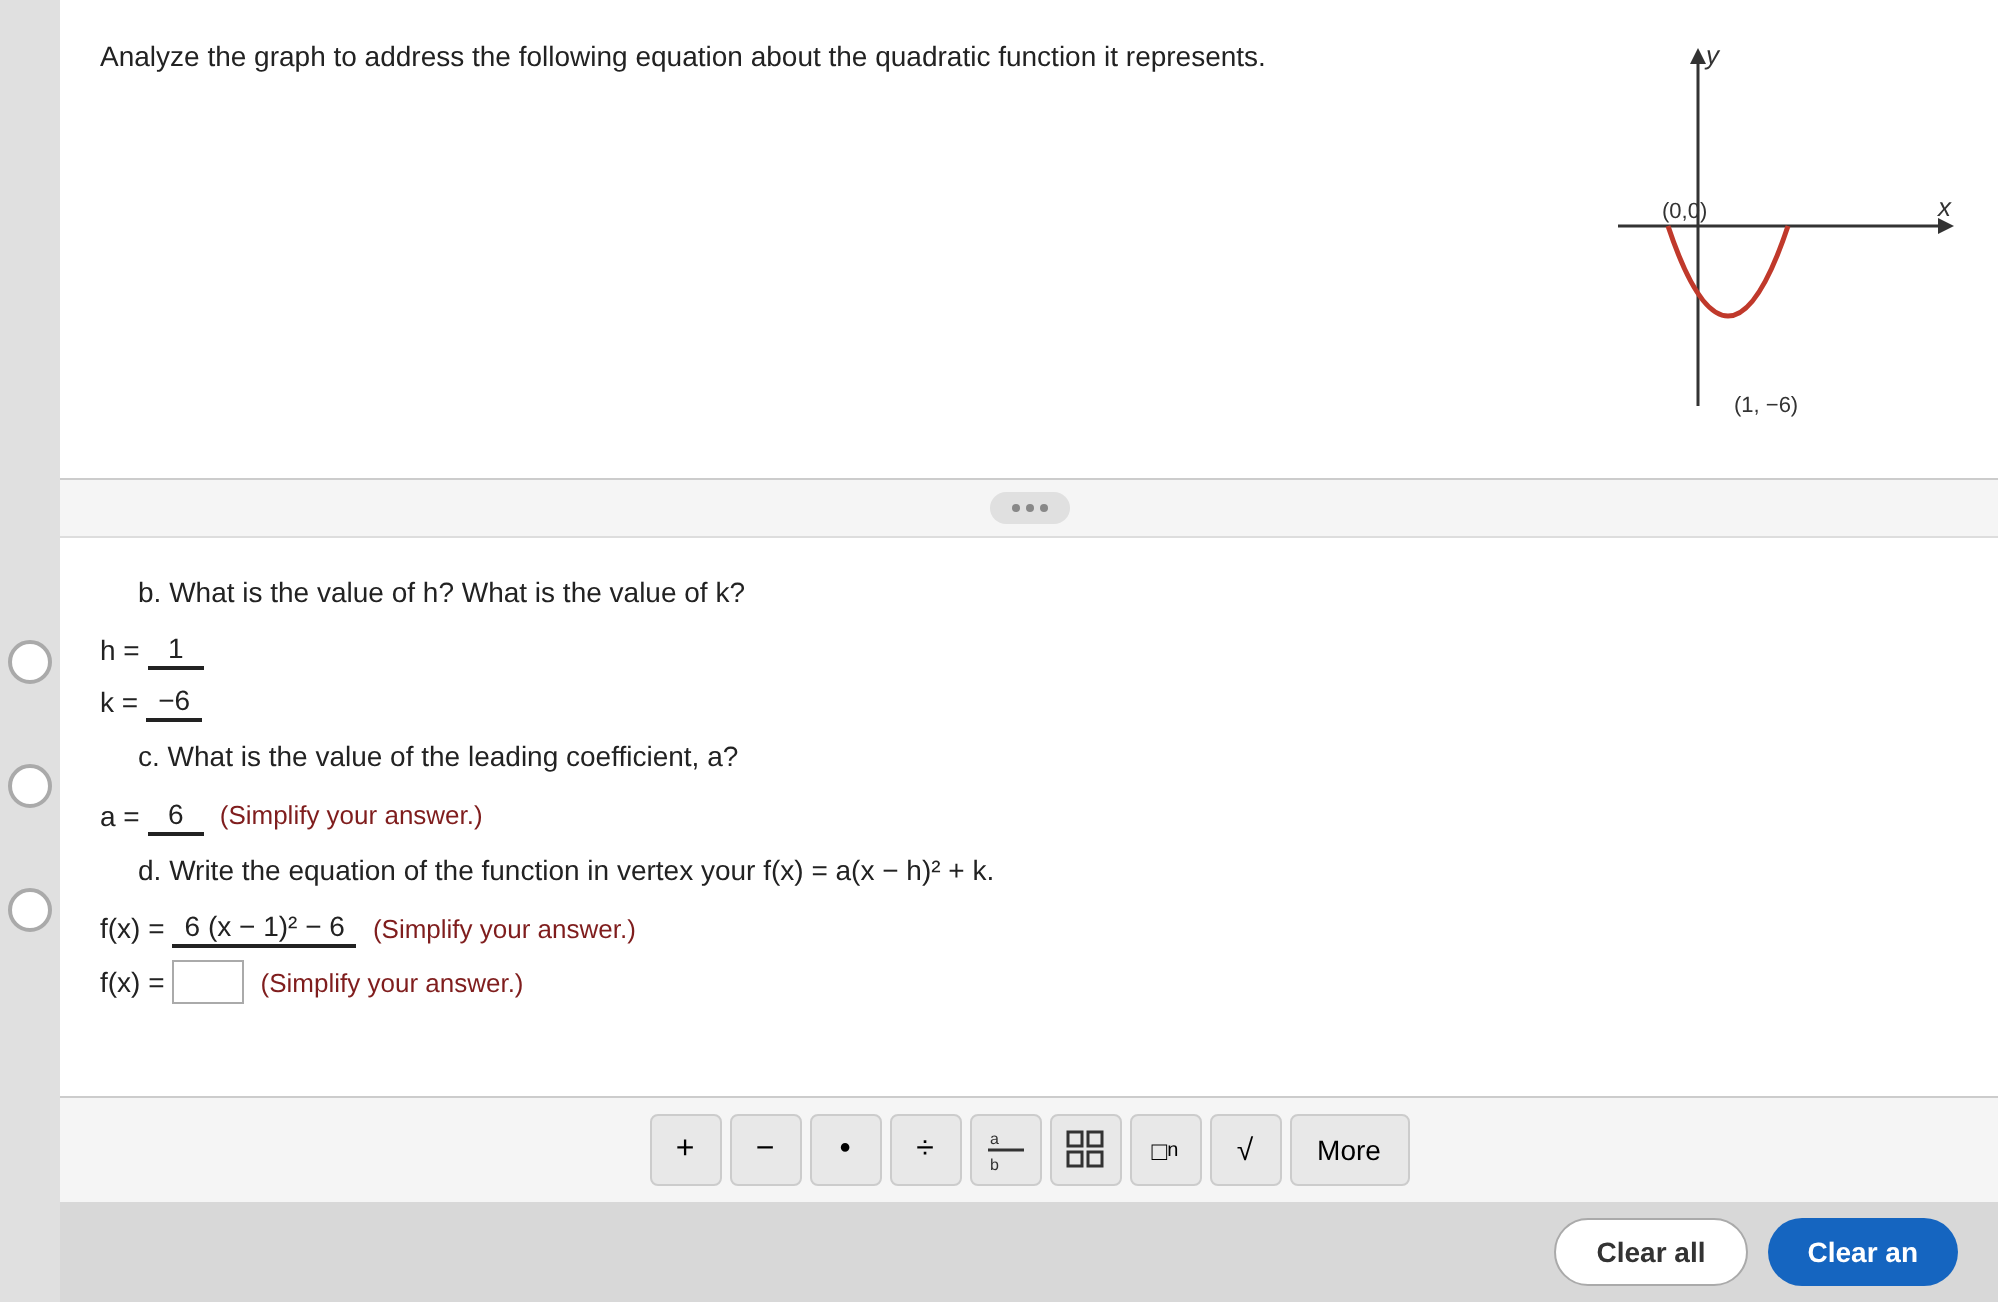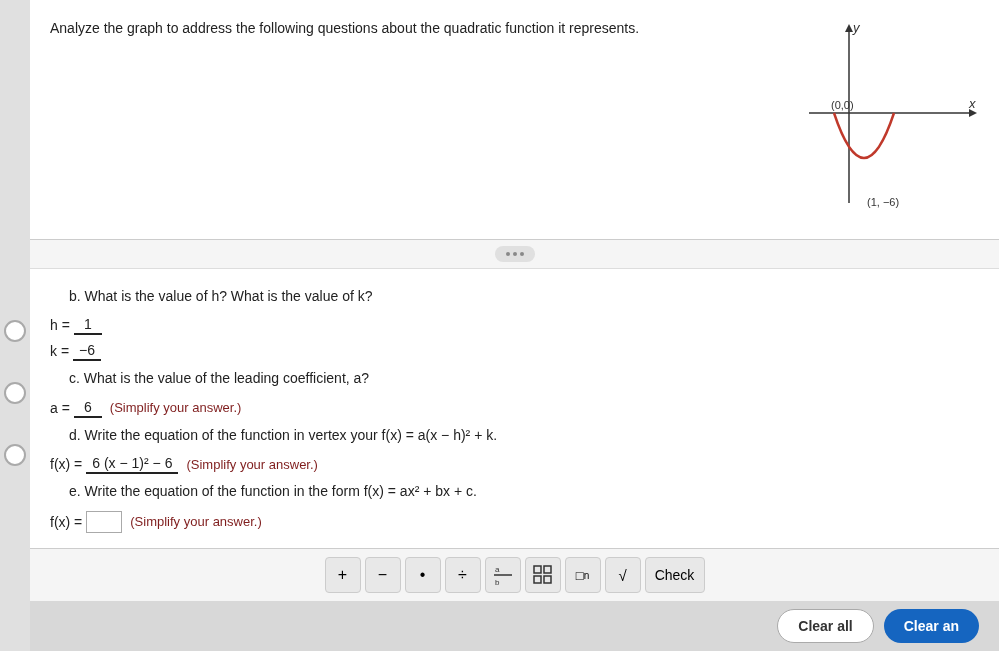--- a/index.html
+++ b/index.html
@@ -238,21 +238,21 @@
 
   <div class="left-sidebar">
     <div class="sidebar-icon"></div>
     <div class="sidebar-icon"></div>
     <div class="sidebar-icon"></div>
   </div>
 
   <div class="content-area">
 
     <div class="top-section">
-      <div class="question-instruction">Analyze the graph to address the following questions about the quadratic function it represents.</div>
+      <div class="question-instruction">Analyze the graph to address the following equation about the quadratic function it represents.</div>
 
       <div class="graph-area">
         <svg class="graph-svg" viewBox="0 0 200 200">
 
           <line x1="70" y1="10" x2="70" y2="185" stroke="#333" stroke-width="1.5"></line>
           <line x1="30" y1="95" x2="195" y2="95" stroke="#333" stroke-width="1.5"></line>
 
           <polygon points="70,6 66,14 74,14" fill="#333"></polygon>
 
           <polygon points="198,95 190,91 190,99" fill="#333"></polygon>
@@ -302,23 +302,20 @@
       <div class="question-part">
         <span>d. Write the equation of the function in vertex your f(x) = a(x − h)² + k.</span>
       </div>
 
       <div class="answer-line">
         <span class="answer-label">f(x) =</span>
         <span class="answer-value">6 (x − 1)² − 6</span>
         <span class="answer-note">(Simplify your answer.)</span>
       </div>
 
-      <div class="question-part">
-        <span>e. Write the equation of the function in the form f(x) = ax² + bx + c.</span>
-      </div>
 
       <div class="answer-line">
         <span class="answer-label">f(x) =</span>
         <input class="input-box" type="text" value="" style="width: 36px;">
         <span class="answer-note">(Simplify your answer.)</span>
       </div>
 
     </div>
 
     <div class="bottom-toolbar">
@@ -338,21 +335,21 @@
           <rect x="3" y="3" width="7" height="7" fill="none" stroke="#333" stroke-width="1.5"></rect>
           <rect x="13" y="3" width="7" height="7" fill="none" stroke="#333" stroke-width="1.5"></rect>
           <rect x="3" y="13" width="7" height="7" fill="none" stroke="#333" stroke-width="1.5"></rect>
           <rect x="13" y="13" width="7" height="7" fill="none" stroke="#333" stroke-width="1.5"></rect>
         </svg>
       </button>
       <button class="toolbar-btn" style="font-size:13px;">
         □<sup>n</sup>
       </button>
       <button class="toolbar-btn" style="font-size:15px;">√</button>
-      <button class="more-btn">Check</button>
+      <button class="more-btn">More</button>
     </div>
 
     <div class="bottom-action-row">
       <button class="action-btn clear-btn">Clear all</button>
       <button class="action-btn check-btn">Clear an</button>
     </div>
 
   </div>
 </div>
 

